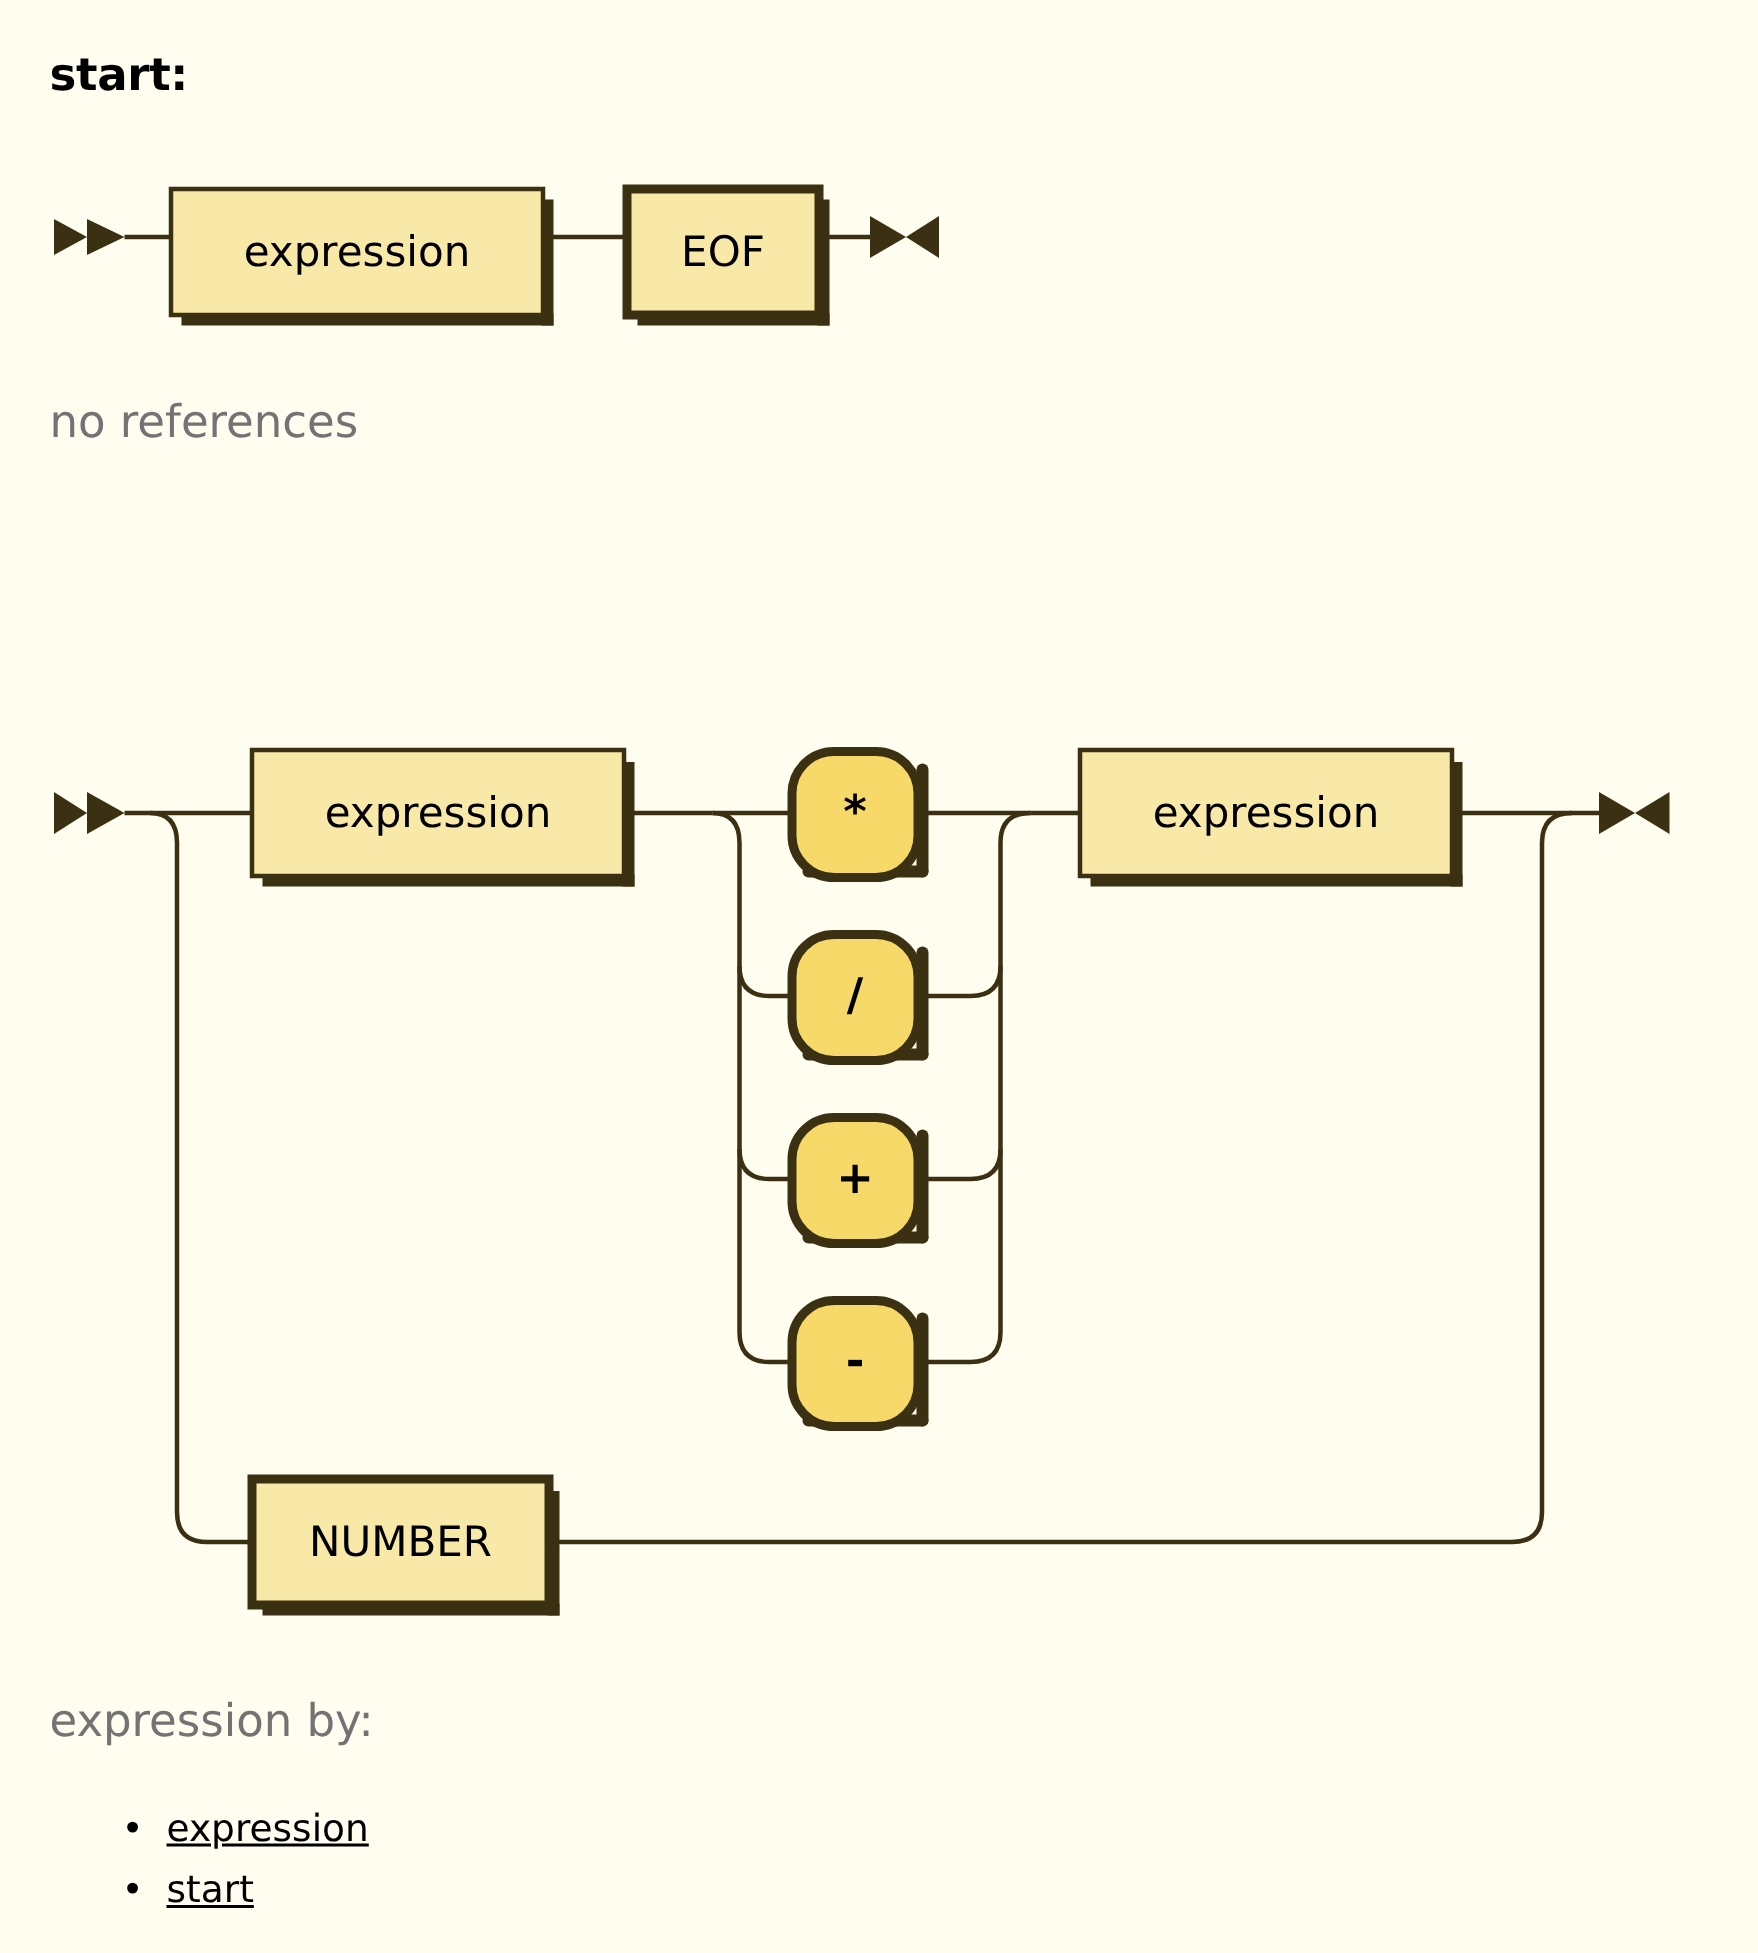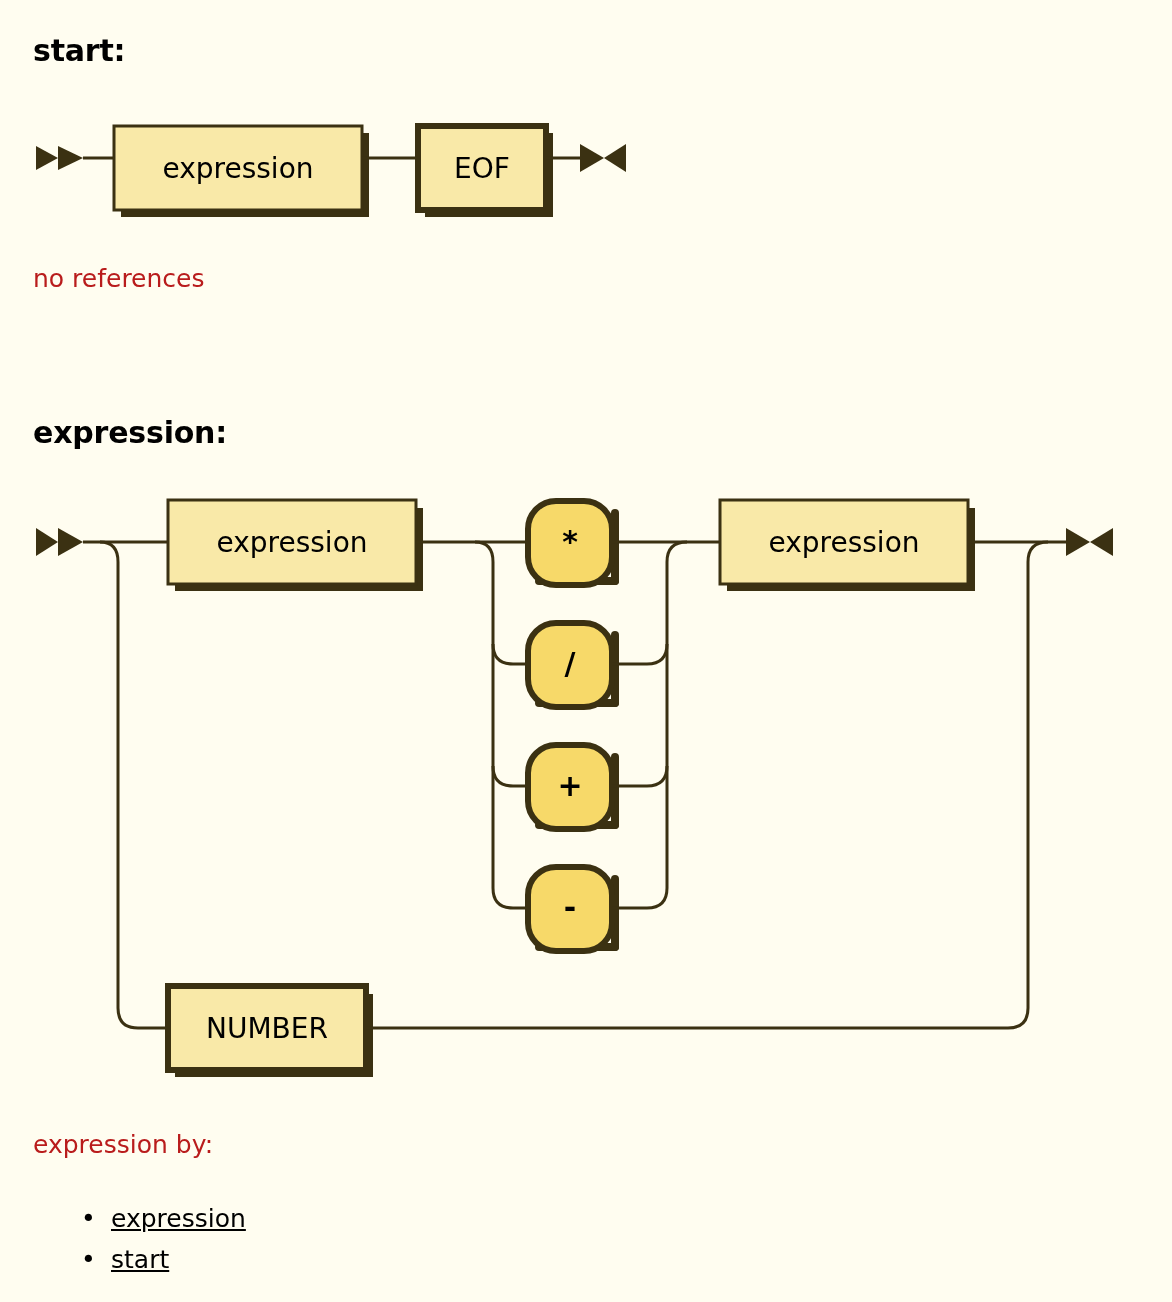--- a/index.html
+++ b/index.html
@@ -27,23 +27,23 @@
     font-family: "DejaVu Sans", sans-serif;
     font-size: 30px;
     font-weight: bold;
     color: #000000;
     letter-spacing: -0.2px;
     white-space: nowrap;
   }
   .note-text {
     position: absolute;
     font-family: "DejaVu Sans", sans-serif;
-    font-size: 25px;
+    font-size: 30px;
     font-weight: normal;
-    color: #b91c1c;
+    color: #737373;
     white-space: nowrap;
   }
   .diagram {
     position: absolute;
     display: block;
   }
   .ref-list {
     position: absolute;
     margin: 0;
     padding: 0 0 0 78px;
@@ -146,21 +146,20 @@
     <path class="rr-line" d="M518,48 L552,48"></path>
 
     <g>
       <polygon class="rr-marker" points="552,34 576,48 552,62"></polygon>
       <polygon class="rr-marker" points="598,34 576,48 598,62"></polygon>
     </g>
   </svg>
 
   <div class="note-text" style="left:33px; top:264px;">no references</div>
 
-  <div class="rule-title" style="left:33px; top:415px;">expression:</div>
 
   <svg class="diagram" style="left:28px; top:495px;" width="1110" height="600" viewBox="0 0 1110 600">
 
     <g>
       <polygon class="rr-marker" points="8,33 30,47 8,61"></polygon>
       <polygon class="rr-marker" points="30,33 55,47 30,61"></polygon>
     </g>
 
     <path class="rr-line" d="M55,47 L72,47"></path>
 

